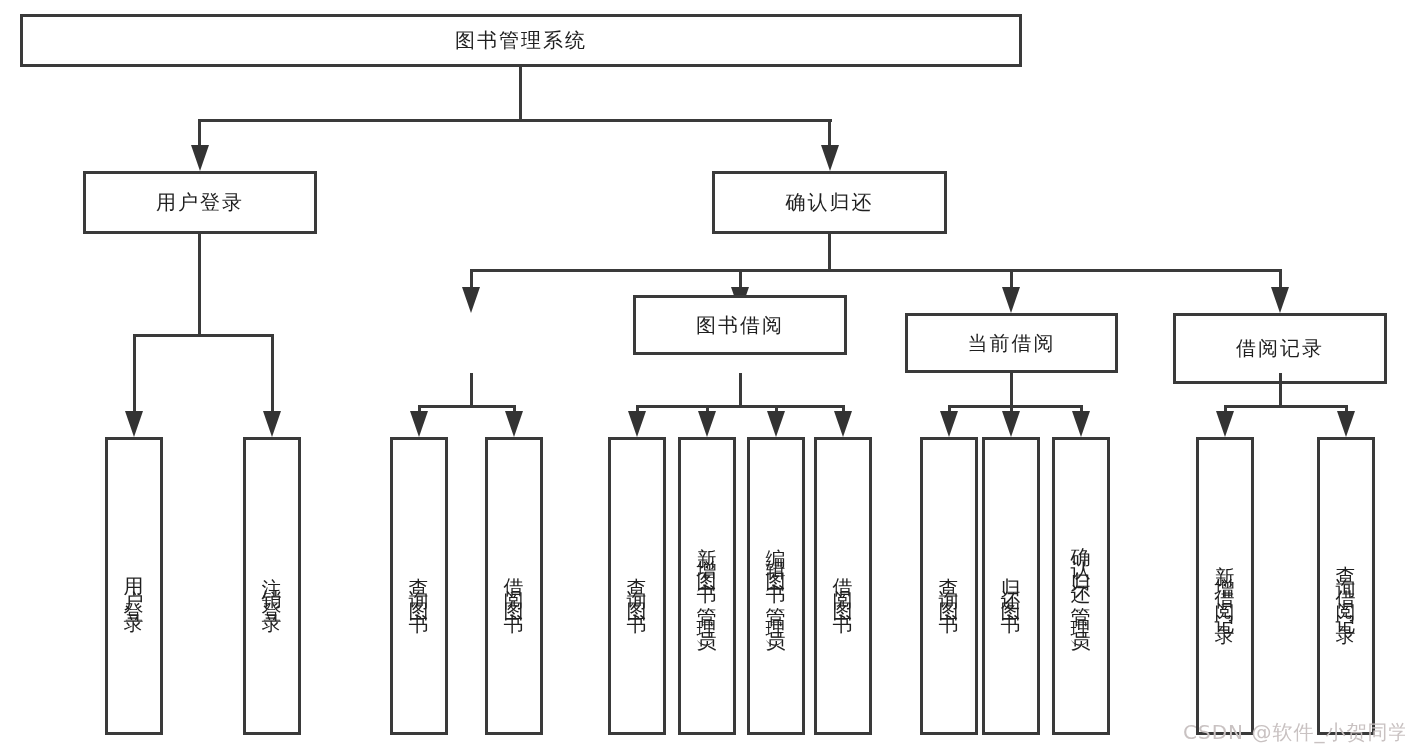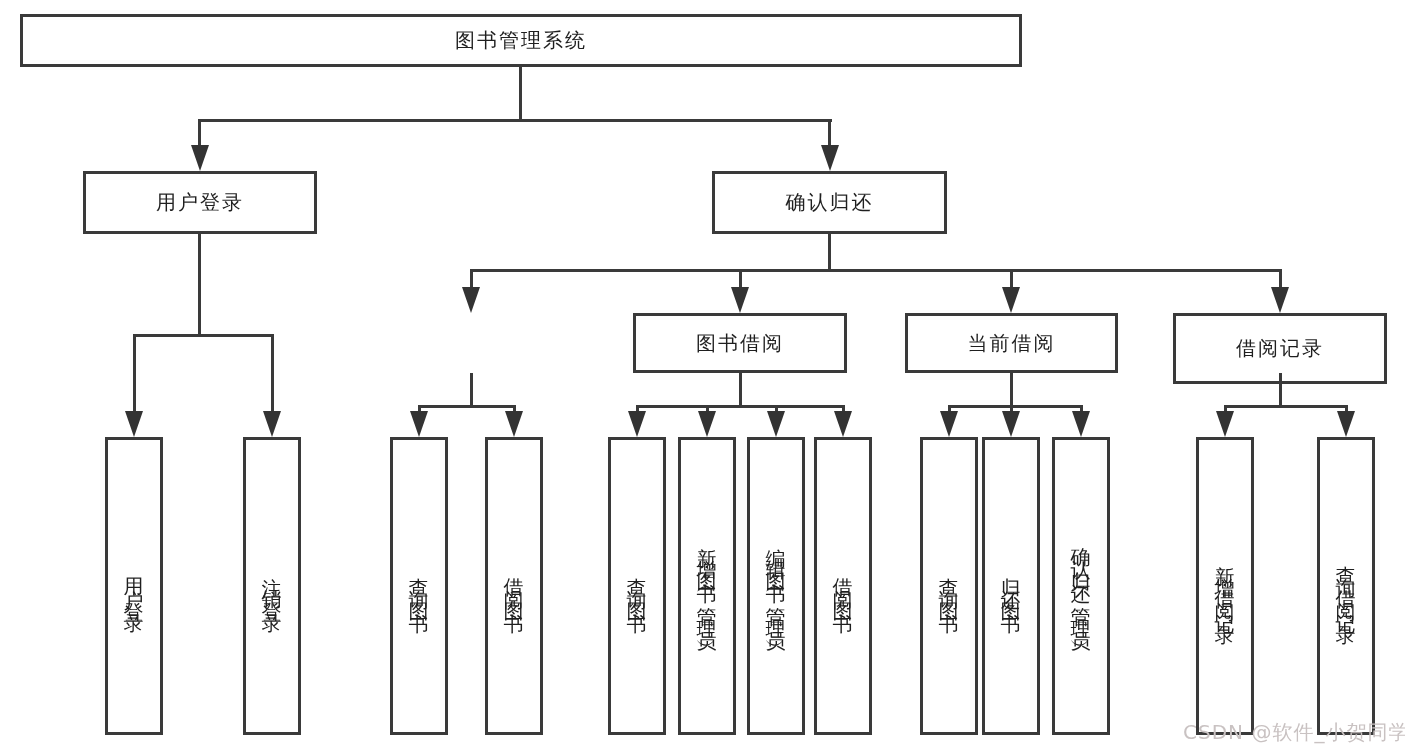--- a/index.html
+++ b/index.html
@@ -70,21 +70,21 @@
     <div class="vline" style="left:470px;top:269px;width:3px;height:20px"></div>
     <div class="arrow" style="left:462px;top:287px"></div>
     <div class="vline" style="left:739px;top:269px;width:3px;height:20px"></div>
     <div class="arrow" style="left:731px;top:287px"></div>
     <div class="vline" style="left:1010px;top:269px;width:3px;height:20px"></div>
     <div class="arrow" style="left:1002px;top:287px"></div>
     <div class="vline" style="left:1279px;top:269px;width:3px;height:20px"></div>
     <div class="arrow" style="left:1271px;top:287px"></div>
   </div>
 
-  <div class="box hbox" style="left:633px;top:313px;width:214px;height:60px">
+  <div class="box hbox" style="left:633px;top:295px;width:214px;height:60px">
     <span>图书借阅</span>
   </div>
   <div class="box hbox" style="left:905px;top:313px;width:213px;height:60px">
     <span>当前借阅</span>
   </div>
   <div class="box hbox" style="left:1173px;top:313px;width:214px;height:71px">
     <span>借阅记录</span>
   </div>
 
   <div>

